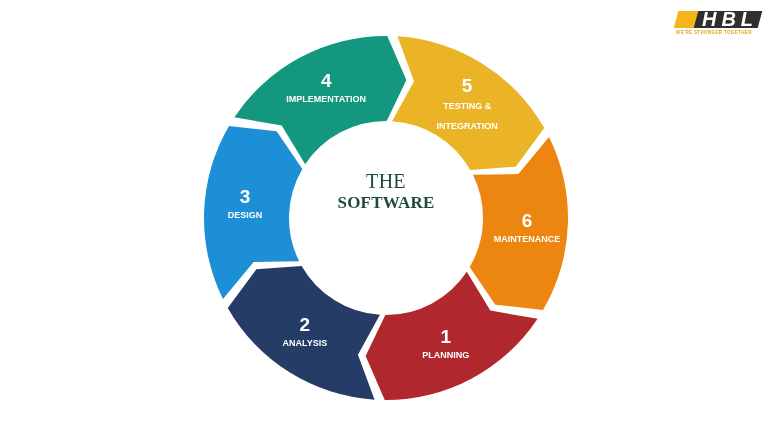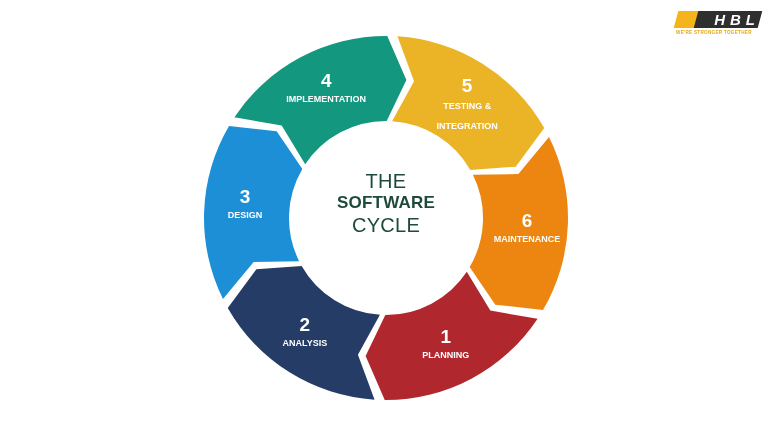--- a/index.html
+++ b/index.html
@@ -1,26 +1,26 @@
 <!DOCTYPE html>
 <html><head>
 <meta charset="utf-8">
 <style>
   html, body { margin:0; padding:0; background:#ffffff; }
   body { width:768px; height:432px; position:relative; overflow:hidden; font-family:"Liberation Sans", sans-serif; }
   #diagram { position:absolute; left:0; top:0; width:768px; height:432px; }
   .seg-num { font-family:"Liberation Sans", sans-serif; font-weight:700; font-size:19px; fill:#ffffff; text-anchor:middle; }
   .seg-label { font-family:"Liberation Sans", sans-serif; font-weight:700; font-size:9px; fill:#ffffff; text-anchor:middle; }
-  .center-title { position:absolute; left:286px; top:170px; width:200px; text-align:center; color:#1e4a3a; line-height:22px; }
+  .center-title { position:absolute; left:286px; top:170px; width:200px; text-align:center; color:#1e4a3a; line-height:22px;font-family:Liberation Serif, serif; }
   .center-title .light { font-size:20px; font-weight:400; display:block; letter-spacing:0.3px; }
   .center-title .bold { font-size:17px; font-weight:700; display:block; letter-spacing:0.2px; }
   .logo { position:absolute; left:676px; top:10px; width:88px; height:28px; }
   .logo-yellow { position:absolute; left:0; top:1px; width:22px; height:17px; background:#f4b41a; transform:skewX(-15deg); }
   .logo-dark { position:absolute; left:20px; top:1px; width:64px; height:17px; background:#2f2f2f; transform:skewX(-15deg); }
-  .logo-text { position:absolute; left:24px; top:0px; width:60px; text-align:right; color:#ffffff; font-weight:700; font-style:italic; font-size:15px; letter-spacing:5px; line-height:19px; }
+  .logo-text { position:absolute; left:24px; top:0px; width:60px; text-align:center; color:#ffffff; font-weight:700; font-style:italic; font-size:20px; letter-spacing:5px; line-height:19px; }
   .logo-tag { position:absolute; left:0; top:20px; width:90px; font-size:4.6px; color:#e2a81a; font-weight:700; letter-spacing:0.3px; white-space:nowrap; }
 </style>
 </head>
 <body>
 
 <svg id="diagram" viewBox="0 0 768 432" xmlns="http://www.w3.org/2000/svg">
   <g id="segments">
       <g>
         <path d="M537.59,318.72 A182,182 0 0 1 384.73,400.00 L365.62,356.00 L385.32,315.00 A97,97 0 0 0 466.79,271.68 L490.32,310.62 Z" fill="#b0272e"></path>
         <text class="seg-num" x="445.8" y="343.24">1</text>
@@ -52,21 +52,20 @@
         <text class="seg-num" x="526.96" y="227.33">6</text>
         <text class="seg-label" x="526.96" y="242.33">MAINTENANCE</text>
       </g>
     </g>
   <circle id="center-disc" fill="#ffffff" cx="386" cy="218" r="94"></circle>
 </svg>
 
 <div class="center-title">
   <span class="light">THE</span>
   <span class="bold">SOFTWARE</span>
-  <span class="light">CYCLE</span>
 </div>
 
 <div class="logo">
   <div class="logo-yellow"></div>
   <div class="logo-dark"></div>
   <div class="logo-text">HBL</div>
   <div class="logo-tag">WE'RE STRONGER TOGETHER</div>
 </div>
 
 </body></html>

